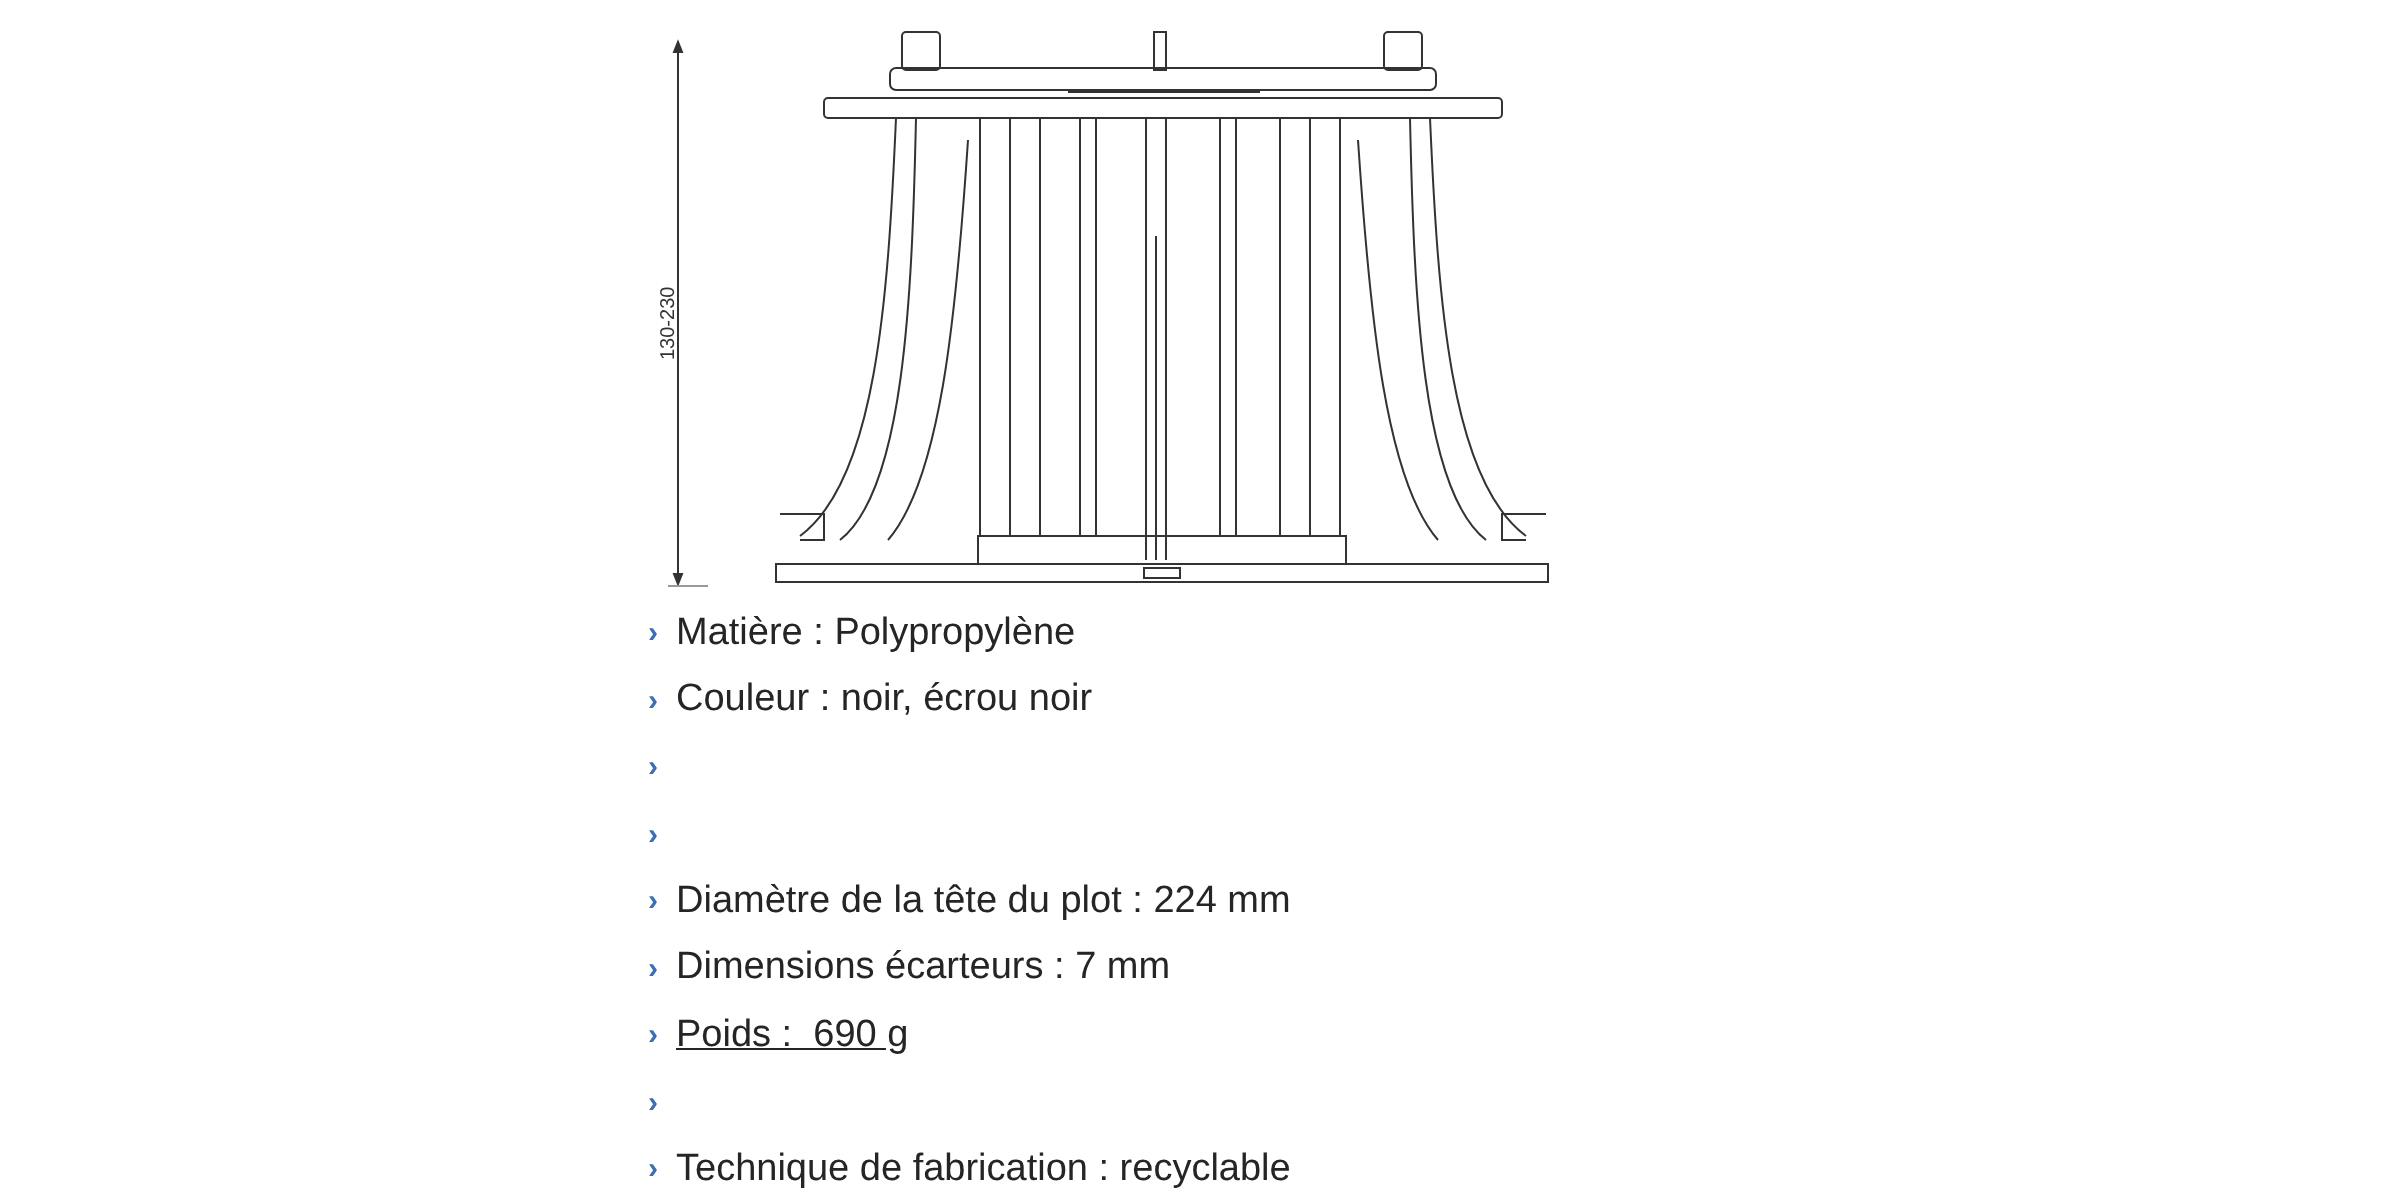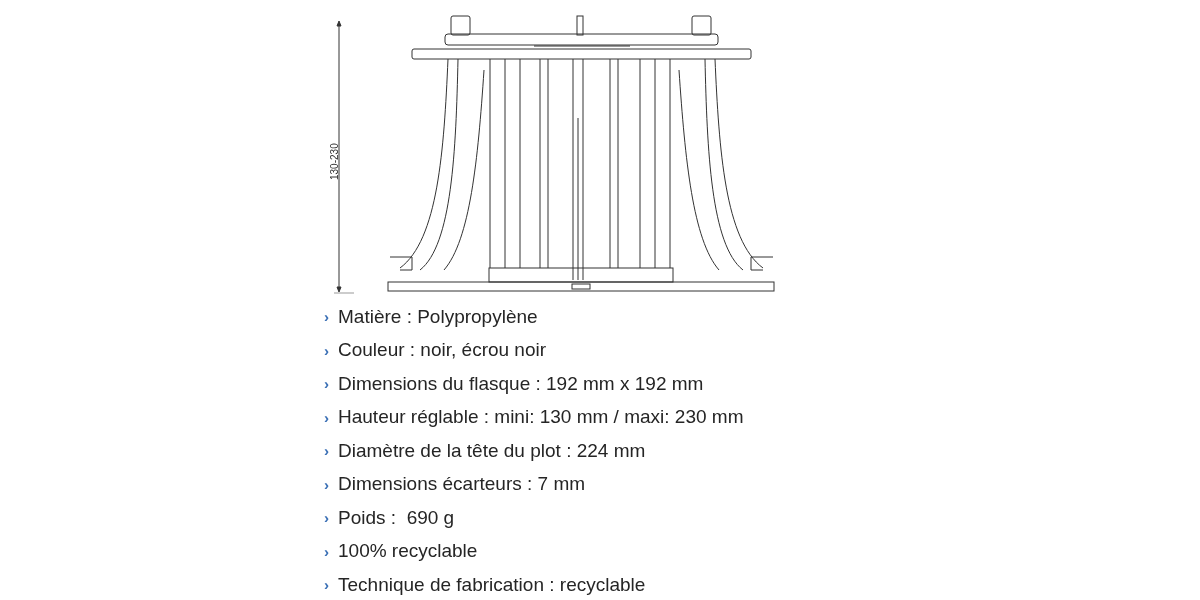--- a/index.html
+++ b/index.html
@@ -68,39 +68,36 @@
   <li class="spec">
     <span class="chev">›</span>
     <span>Matière : Polypropylène</span>
   </li>
   <li class="spec">
     <span class="chev">›</span>
     <span>Couleur : noir, écrou noir</span>
   </li>
   <li class="spec">
     <span class="chev">›</span>
-    <span>Dimensions du flasque : 192 mm x 192 mm</span>
   </li>
   <li class="spec">
     <span class="chev">›</span>
-    <span>Hauteur réglable : mini: 130 mm / maxi: 230 mm</span>
   </li>
   <li class="spec">
     <span class="chev">›</span>
     <span>Diamètre de la tête du plot : 224 mm</span>
   </li>
   <li class="spec">
     <span class="chev">›</span>
     <span>Dimensions écarteurs : 7 mm</span>
   </li>
   <li class="spec">
     <span class="chev">›</span>
-    <span style="white-space:pre;">Poids :  690 g</span>
+    <span style="white-space:pre;text-decoration:underline;">Poids :  690 g</span>
   </li>
   <li class="spec">
     <span class="chev">›</span>
-    <span>100% recyclable</span>
   </li>
   <li class="spec">
     <span class="chev">›</span>
     <span>Technique de fabrication : recyclable</span>
   </li>
 </ul>
 
 </body></html>

